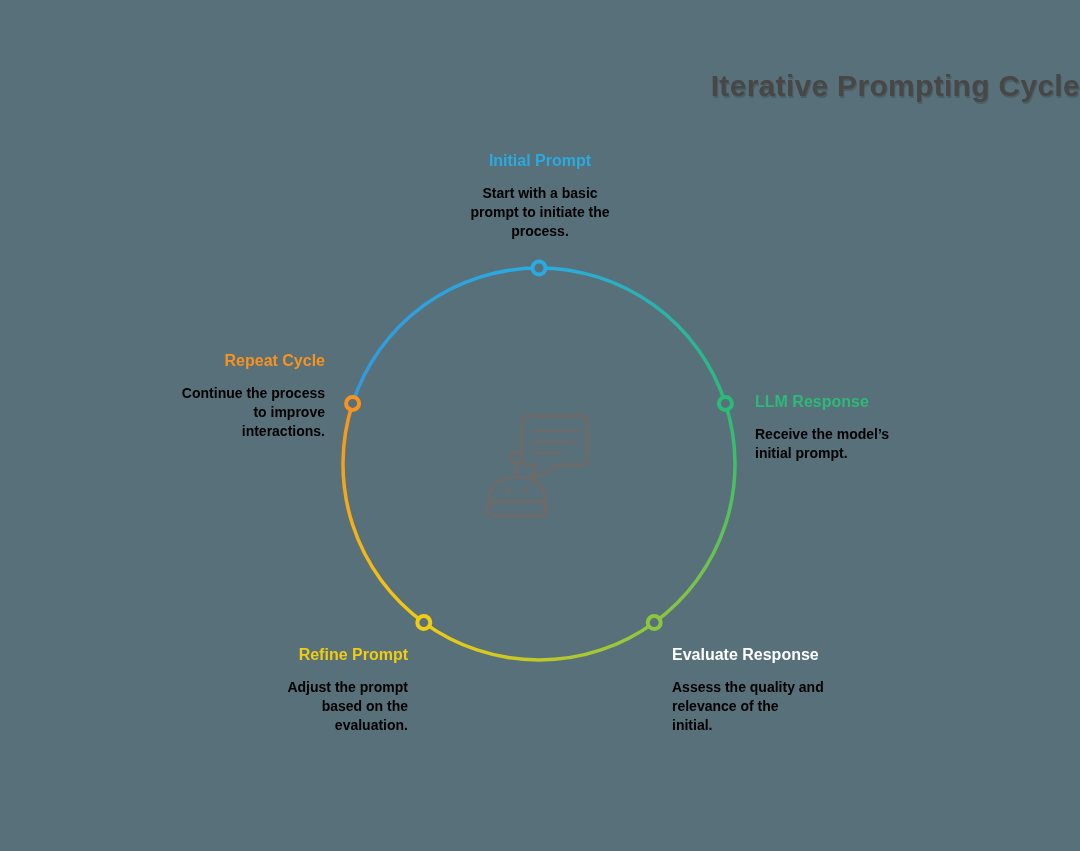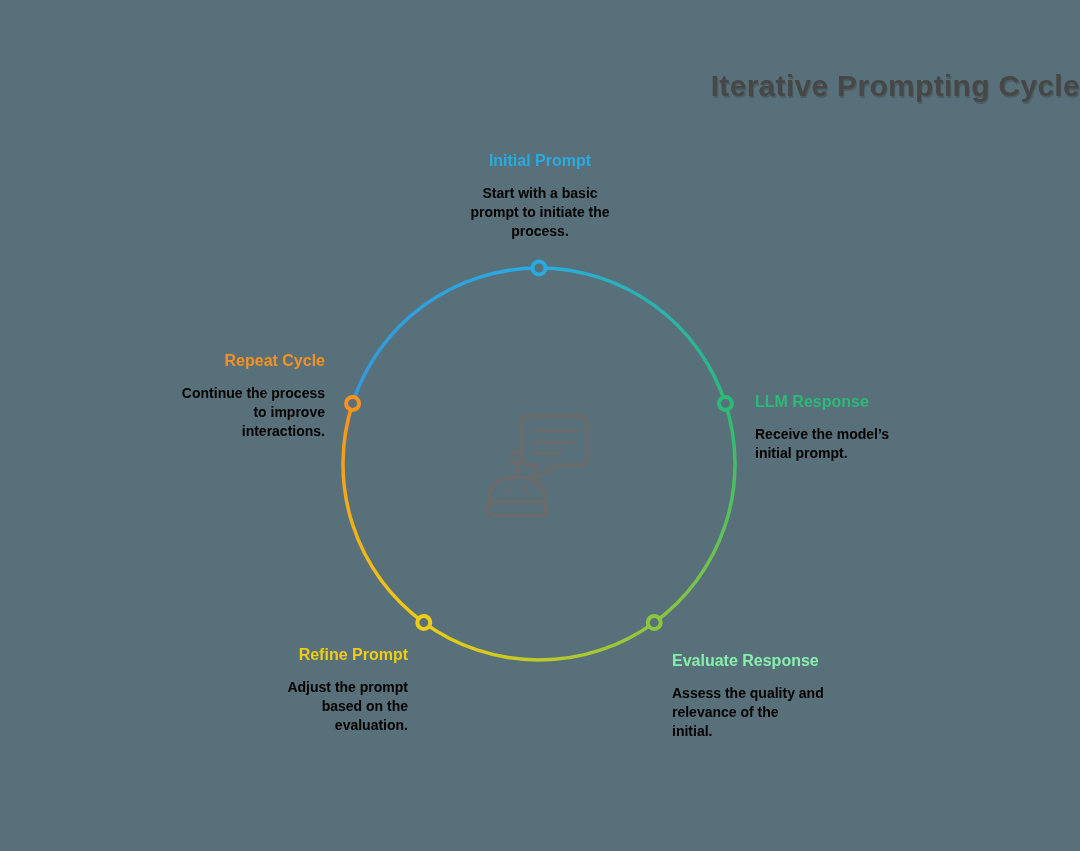--- a/index.html
+++ b/index.html
@@ -22,21 +22,21 @@
     font-size:14px;line-height:19px;font-weight:bold;
     color:#000000;white-space:pre-line;margin:0;
   }
   .step-top{top:151px;left:440px;width:200px;text-align:center;}
   .step-right{top:368px;left:755px;width:190px;text-align:left;margin-top:24px;}
   .step-bottom-right{top:645px;left:672px;width:190px;text-align:left;}
   .step-bottom-left{top:645px;right:672px;width:190px;text-align:right;}
   .step-left{top:351px;right:755px;width:190px;text-align:right;}
   .c-initial{color:#29ABE2;}
   .c-llm{color:#2CBA78;}
-  .c-eval{color:#86efac;margin-top:6px;}
+  .c-eval{color:#ffffff;}
   .c-refine{color:#F0CC12;}
   .c-repeat{color:#F7931E;}
 </style>
 </head>
 <body>
 
 <div class="canvas">
 
   <h1 class="page-title">Iterative Prompting Cycle</h1>
 

